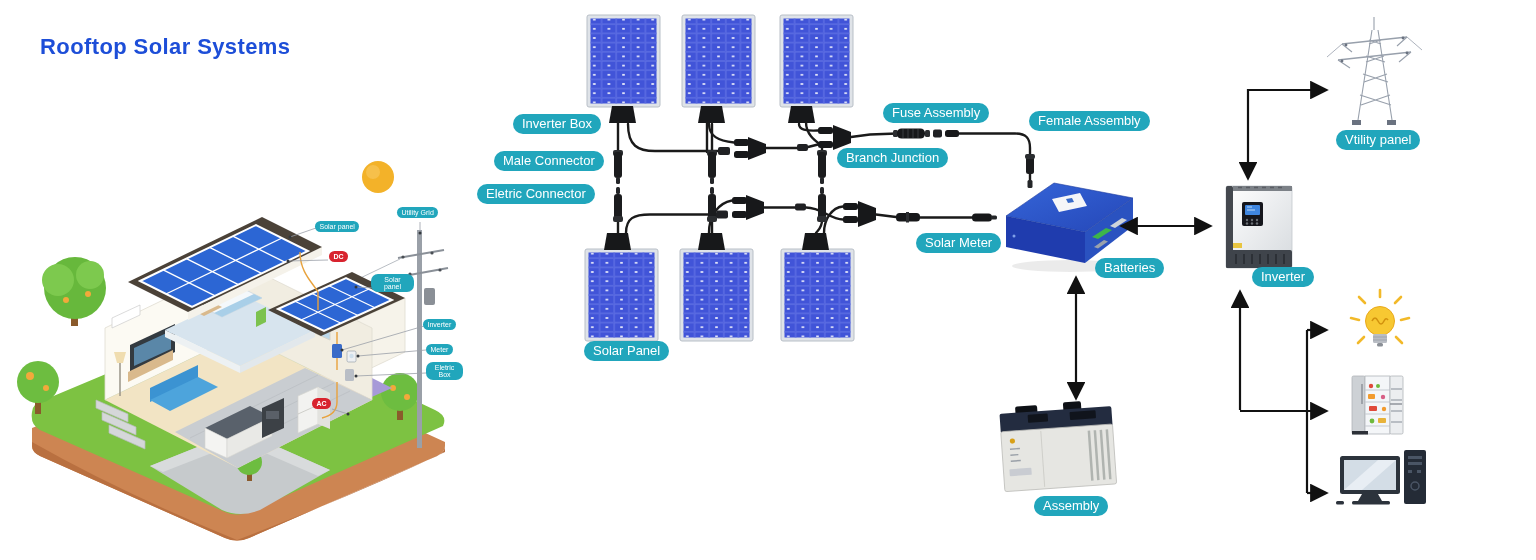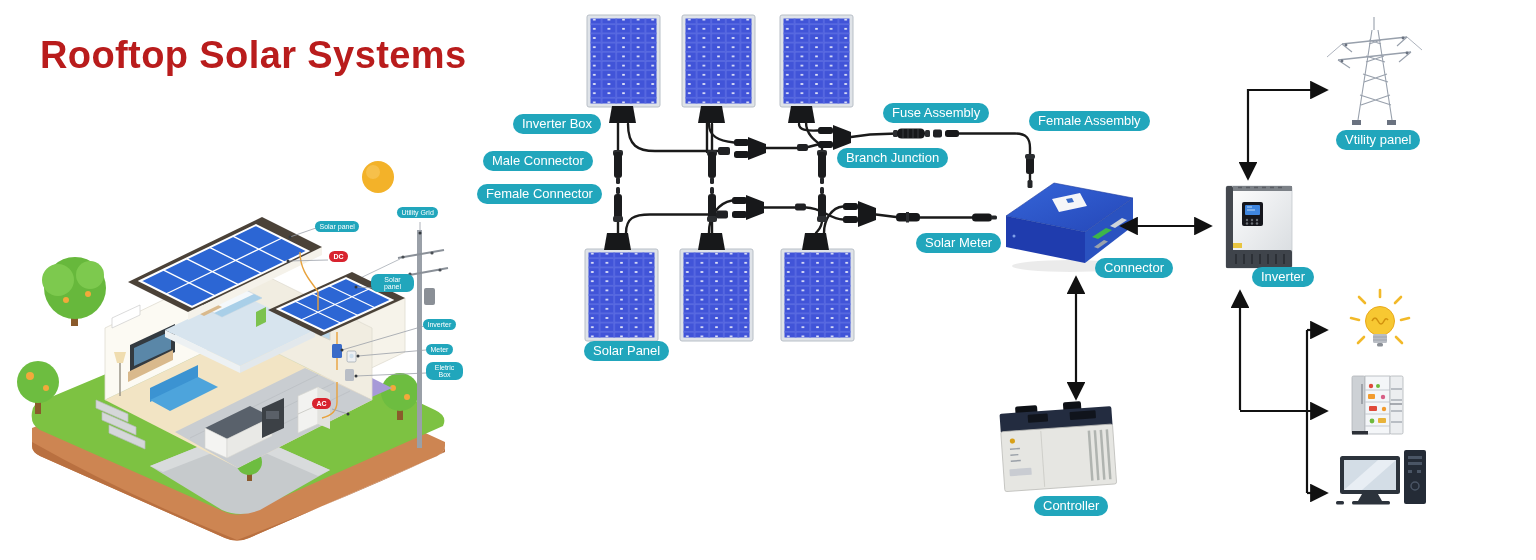--- a/index.html
+++ b/index.html
@@ -1,19 +1,19 @@
 <!DOCTYPE html>
 <html><head>
 <meta charset="utf-8">
 <style>
   html,body{margin:0;padding:0;background:#ffffff;}
   #canvas{position:relative;width:1536px;height:560px;background:#ffffff;overflow:hidden;
           font-family:"Liberation Sans",sans-serif;}
   .layer{position:absolute;left:0;top:0;}
-  #title{position:absolute;left:40px;top:34px;font-size:38px;font-weight:bold;color:#b91c1c;
+  #title{position:absolute;left:40px;top:34px;font-size:22px;font-weight:bold;color:#1d4ed8;
          letter-spacing:.4px;z-index:6;}
   .pill{position:absolute;background:#21a6bc;color:#ffffff;font-size:13px;line-height:1.15;
         padding:2.5px 9px;border-radius:11px;white-space:nowrap;z-index:6;}
   .pill-sm{position:absolute;background:#21a6bc;color:#ffffff;font-size:7px;line-height:1.1;
         padding:1.5px 4.5px;border-radius:7px;white-space:nowrap;z-index:6;text-align:center;}
   .pill-red{background:#d8232e;font-weight:bold;}
   .wrap{white-space:normal;}
   svg{display:block;}
 </style>
 </head>
@@ -434,30 +434,30 @@
       <path d="M1248,178 L1248,90 L1326,90" marker-start="url(#arr)" marker-end="url(#arr)"></path>
       <path d="M1240,410 L1240,292" marker-end="url(#arr)"></path>
       <path d="M1240,411 L1326,411" marker-end="url(#arr)"></path>
       <path d="M1307,330 L1307,493"></path>
       <path d="M1307,330 L1326,330" marker-end="url(#arr)"></path>
       <path d="M1307,493 L1326,493" marker-end="url(#arr)"></path>
     </g>
   </svg>
 
   <div class="pill" style="left:513px;top:114px">Inverter Box</div>
-  <div class="pill" style="left:483px;top:151px">Male Connector</div>
-  <div class="pill" style="left:477px;top:184px">Female Connector</div>
+  <div class="pill" style="left:494px;top:151px">Male Connector</div>
+  <div class="pill" style="left:477px;top:184px">Eletric Connector</div>
   <div class="pill" style="left:584px;top:341px">Solar Panel</div>
   <div class="pill" style="left:883px;top:103px">Fuse Assembly</div>
   <div class="pill" style="left:837px;top:148px">Branch Junction</div>
   <div class="pill" style="left:1029px;top:111px">Female Assembly</div>
   <div class="pill" style="left:916px;top:233px">Solar Meter</div>
-  <div class="pill" style="left:1095px;top:258px">Connector</div>
+  <div class="pill" style="left:1095px;top:258px">Batteries</div>
   <div class="pill" style="left:1252px;top:267px">Inverter</div>
-  <div class="pill" style="left:1034px;top:496px">Controller</div>
+  <div class="pill" style="left:1034px;top:496px">Assembly</div>
   <div class="pill" style="left:1336px;top:130px">Vtility panel</div>
 
   <div class="pill-sm" style="left:315px;top:221px">Solar panel</div>
   <div class="pill-sm pill-red" style="left:329px;top:251px">DC</div>
   <div class="pill-sm wrap" style="left:371px;top:274px;width:34px">Solar panel</div>
   <div class="pill-sm" style="left:397px;top:207px">Utility Grid</div>
   <div class="pill-sm" style="left:423px;top:319px">Inverter</div>
   <div class="pill-sm" style="left:426px;top:344px">Meter</div>
   <div class="pill-sm wrap" style="left:426px;top:362px;width:28px">Eletric Box</div>
   <div class="pill-sm pill-red" style="left:312px;top:398px">AC</div>

